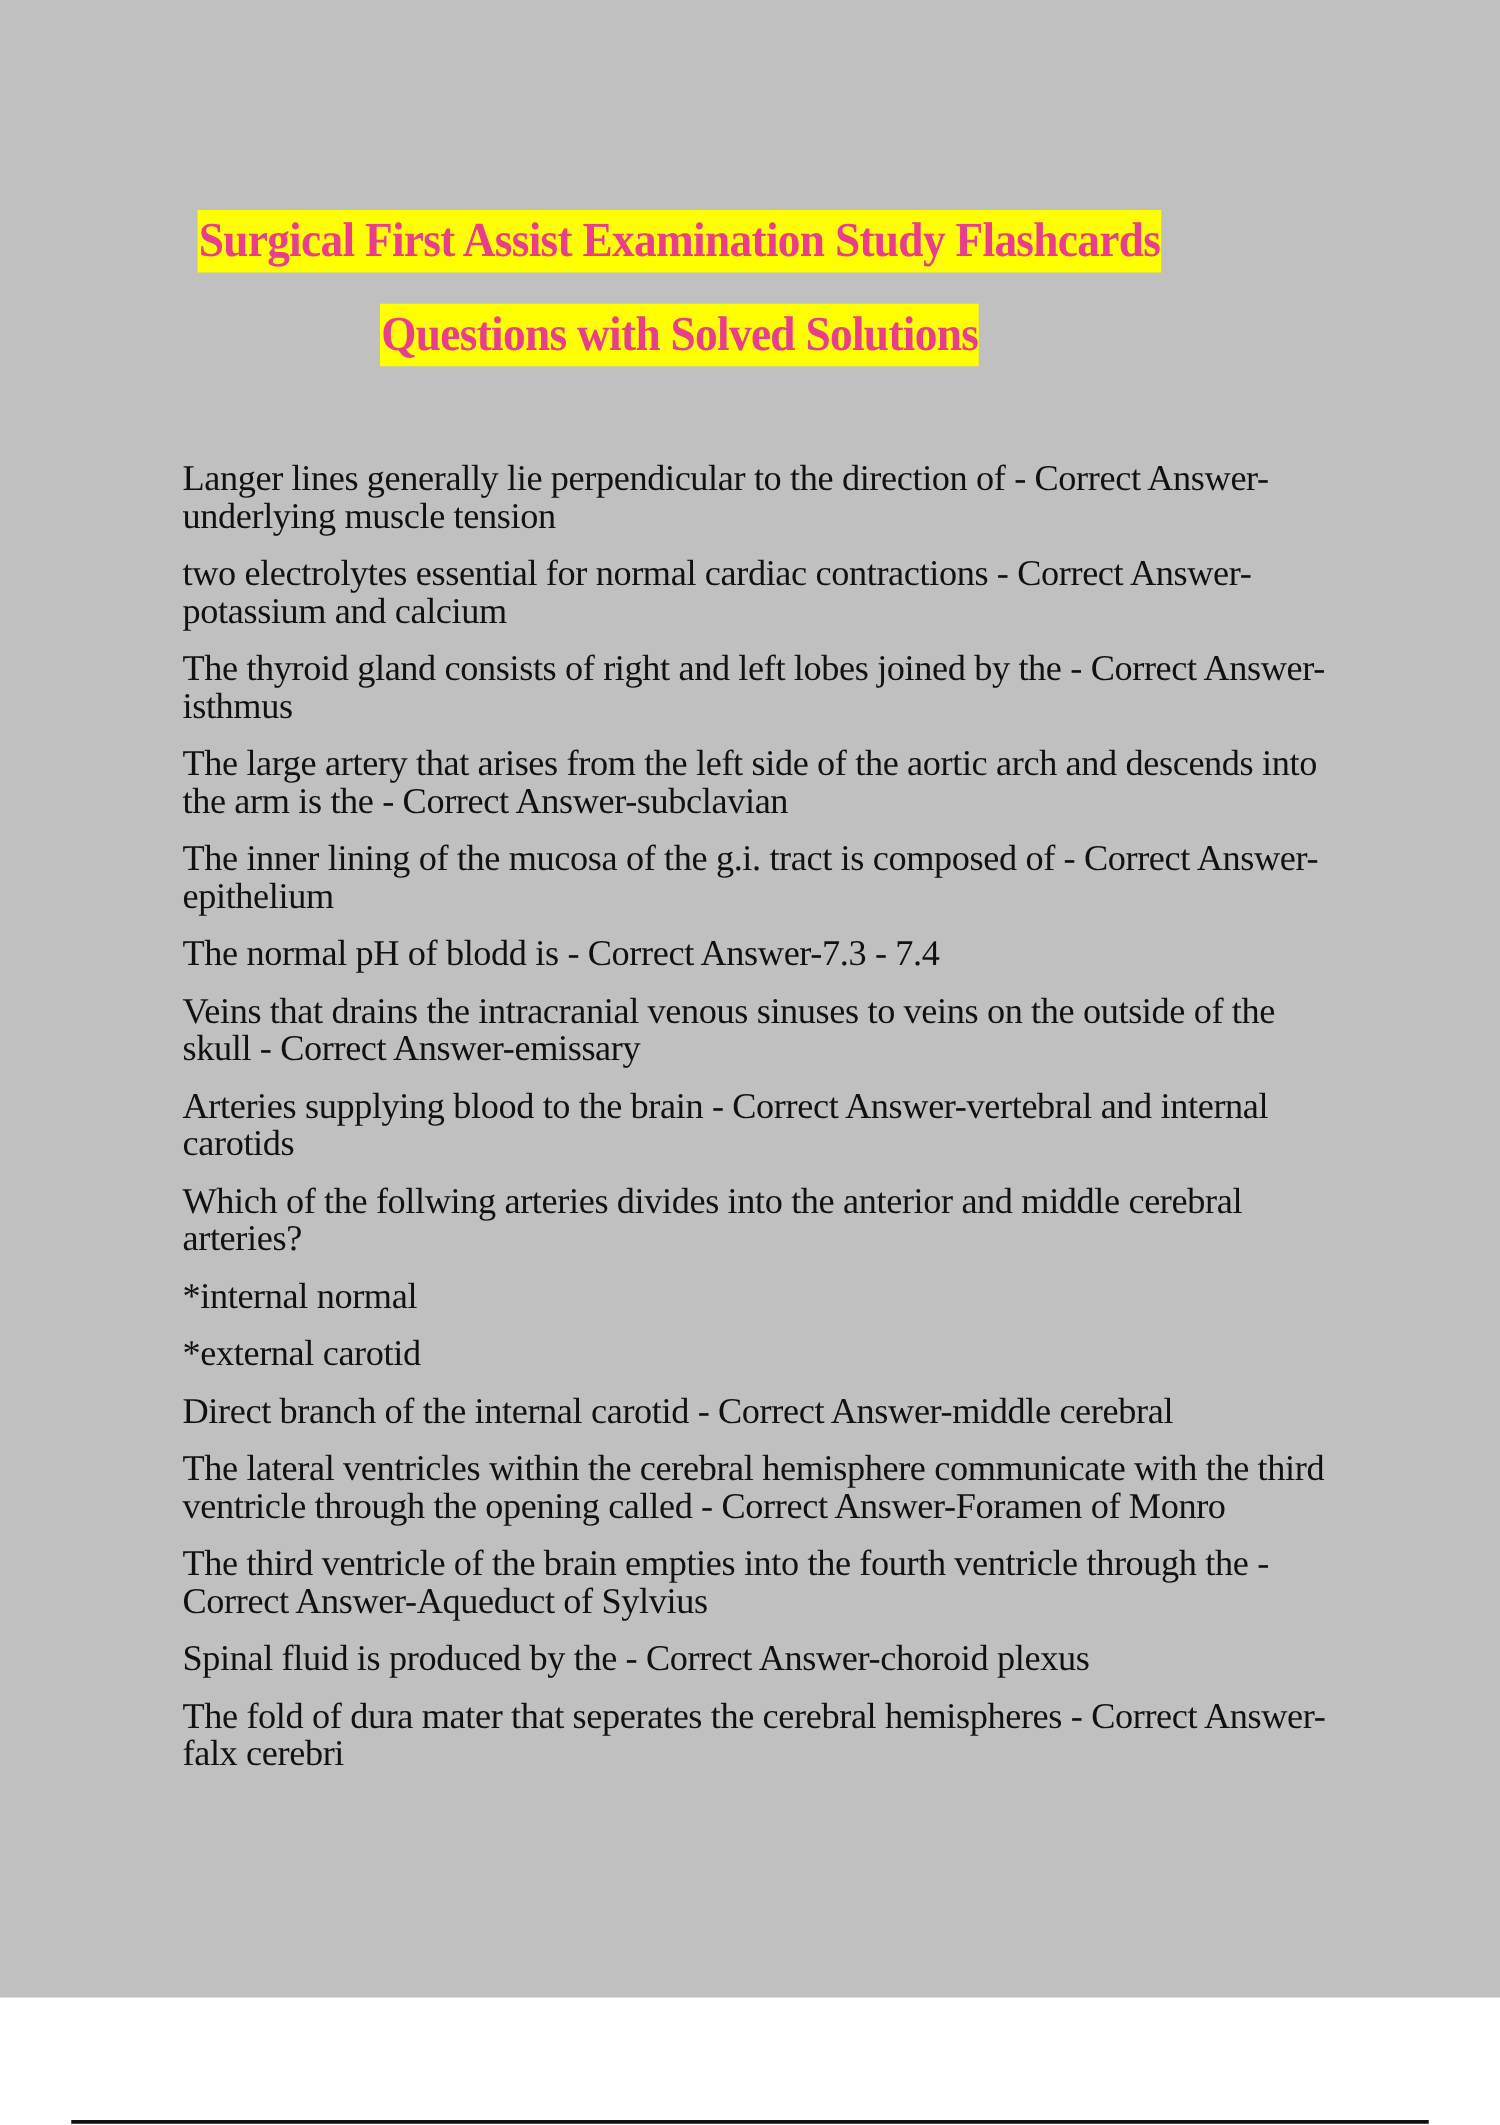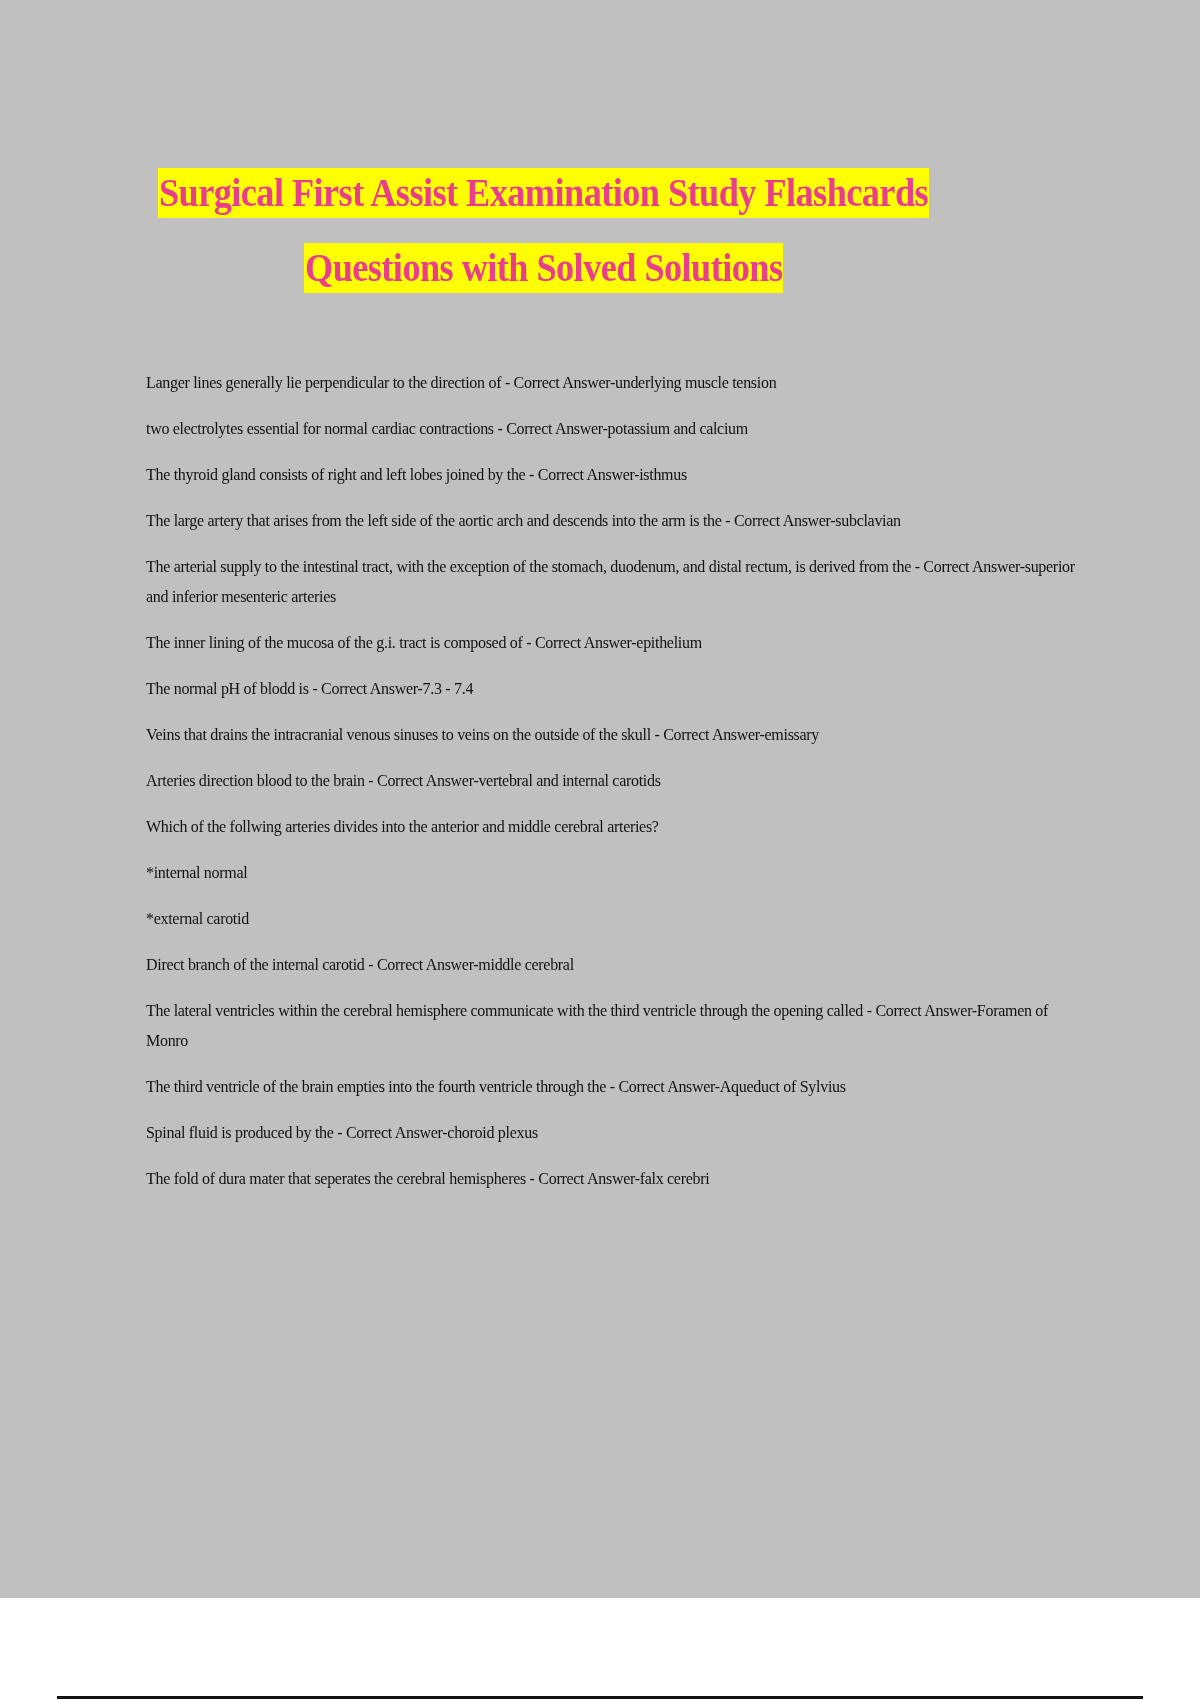--- a/index.html
+++ b/index.html
@@ -46,21 +46,21 @@
     .title-line.l2 {
       margin-top: 25px;
       transform: scaleX(0.93);
     }
     .content {
       position: absolute;
       top: 368px;
       left: 146px;
       width: 935px;
       color: #111111;
-      font-size: 16px;
+      font-size: 29px;
       line-height: 30px;
     }
     .qa {
       margin: 0 0 16px 0;
       letter-spacing: -0.3px;
     }
     .bottom-rule {
       position: absolute;
       left: 57px;
       top: 1696px;
@@ -76,25 +76,24 @@
   <div class="title-block">
     <div><span class="title-line l1">Surgical First Assist Examination Study Flashcards</span></div>
     <div><span class="title-line l2">Questions with Solved Solutions</span></div>
   </div>
 
   <div class="content">
     <p class="qa">Langer lines generally lie perpendicular to the direction of - Correct Answer-underlying muscle tension</p>
     <p class="qa">two electrolytes essential for normal cardiac contractions - Correct Answer-potassium and calcium</p>
     <p class="qa">The thyroid gland consists of right and left lobes joined by the - Correct Answer-isthmus</p>
     <p class="qa">The large artery that arises from the left side of the aortic arch and descends into the arm is the - Correct Answer-subclavian</p>
-    <p class="qa">The arterial supply to the intestinal tract, with the exception of the stomach, duodenum, and distal rectum, is derived from the - Correct Answer-superior and inferior mesenteric arteries</p>
     <p class="qa">The inner lining of the mucosa of the g.i. tract is composed of - Correct Answer-epithelium</p>
     <p class="qa">The normal pH of blodd is - Correct Answer-7.3 - 7.4</p>
     <p class="qa">Veins that drains the intracranial venous sinuses to veins on the outside of the skull - Correct Answer-emissary</p>
-    <p class="qa">Arteries direction blood to the brain - Correct Answer-vertebral and internal carotids</p>
+    <p class="qa">Arteries supplying blood to the brain - Correct Answer-vertebral and internal carotids</p>
     <p class="qa">Which of the follwing arteries divides into the anterior and middle cerebral arteries?</p>
     <p class="qa">*internal normal</p>
     <p class="qa">*external carotid</p>
     <p class="qa">Direct branch of the internal carotid - Correct Answer-middle cerebral</p>
     <p class="qa">The lateral ventricles within the cerebral hemisphere communicate with the third ventricle through the opening called - Correct Answer-Foramen of Monro</p>
     <p class="qa">The third ventricle of the brain empties into the fourth ventricle through the - Correct Answer-Aqueduct of Sylvius</p>
     <p class="qa">Spinal fluid is produced by the - Correct Answer-choroid plexus</p>
     <p class="qa">The fold of dura mater that seperates the cerebral hemispheres - Correct Answer-falx cerebri</p>
   </div>
 </div>

